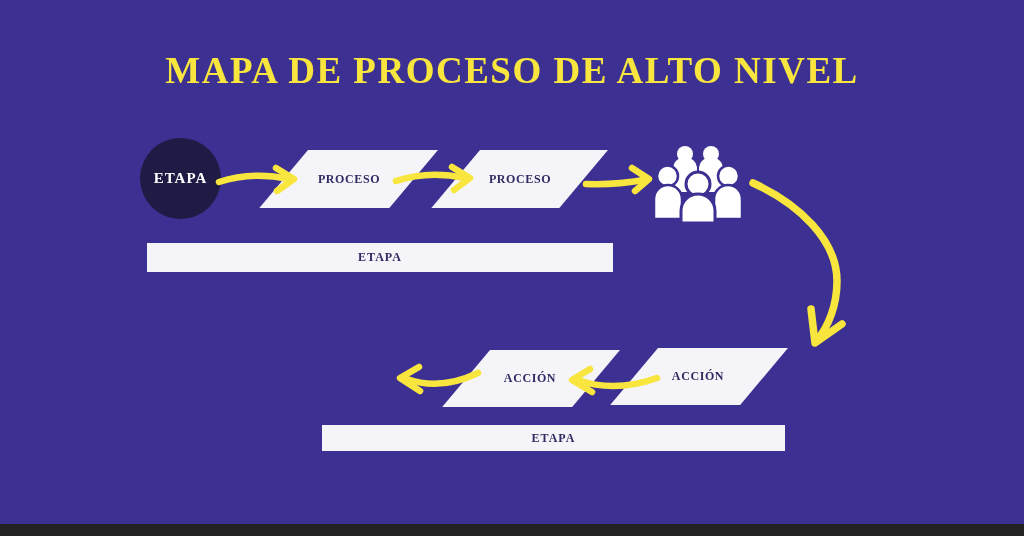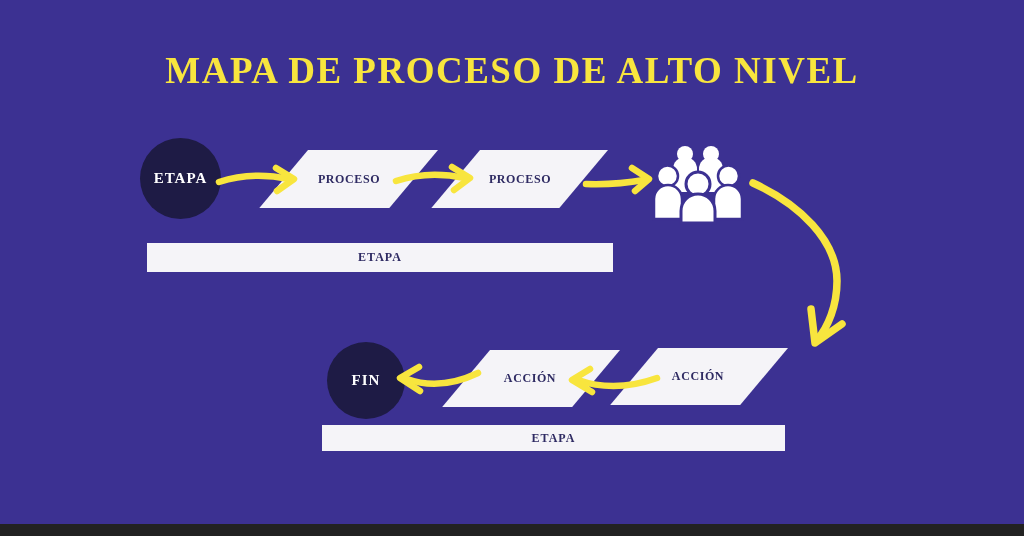--- a/index.html
+++ b/index.html
@@ -107,23 +107,20 @@
     <g fill="#ffffff" stroke="#3c3192" stroke-width="3">
       <circle cx="46" cy="42" r="12"></circle>
       <path d="M 29 81 V 69 A 17 17 0 0 1 63 69 V 81 Z"></path>
     </g>
   </svg>
 
   <div class="bar" id="bar-etapa1">
     <span>ETAPA</span>
   </div>
 
-  <div class="terminal" id="node-fin">
-    <span>FIN</span>
-  </div>
 
   <div class="pgram" id="node-accion1">
     <div class="shape"></div>
     <span class="lbl">ACCIÓN</span>
   </div>
 
   <div class="pgram" id="node-accion2">
     <div class="shape"></div>
     <span class="lbl">ACCIÓN</span>
   </div>

